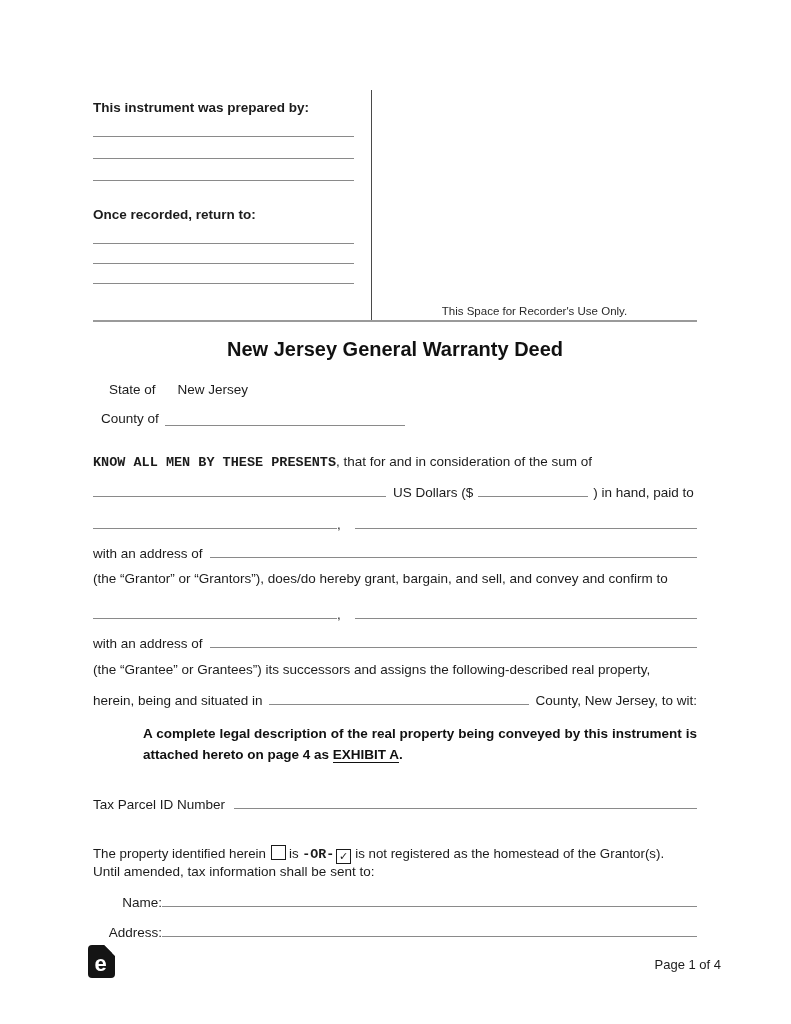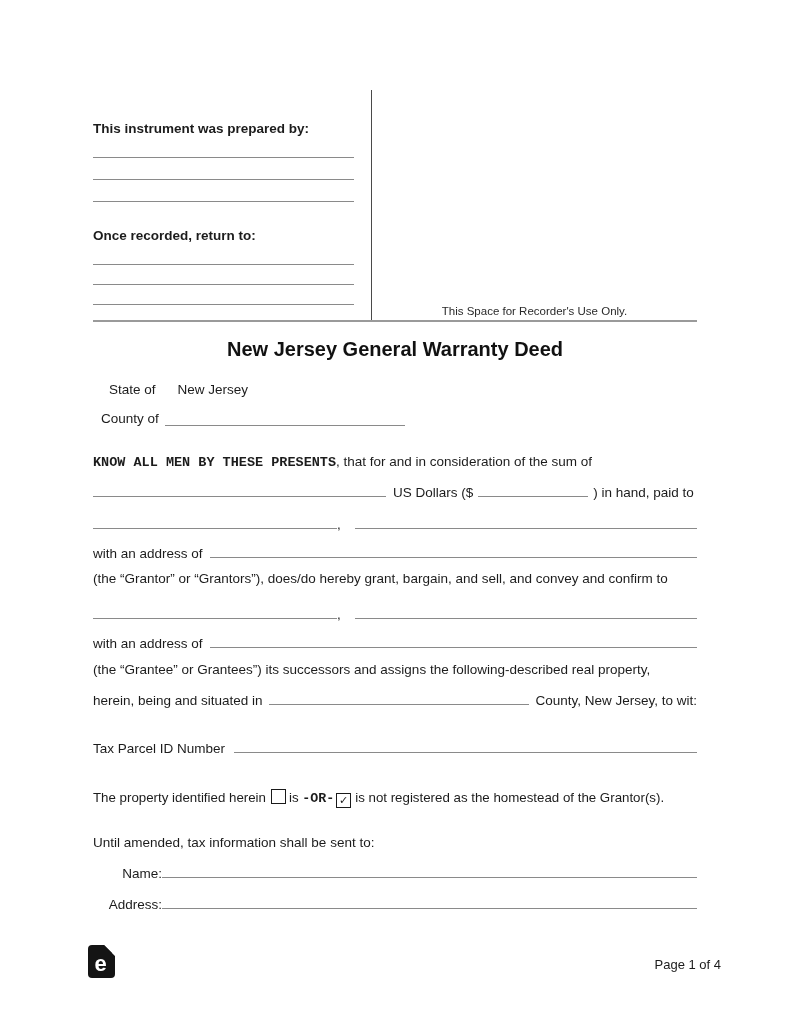--- a/index.html
+++ b/index.html
@@ -9,21 +9,21 @@
     position:relative; width:791px; height:1024px; margin:0 auto;
     background:#ffffff; color:#1c1c1c; overflow:hidden;
     font-size:13.5px; line-height:1.25;
   }
   .content { margin-left:93px; width:604px; }
 
   
   .recorder-header { display:flex; margin-top:90px; min-height:232px; border-bottom:2px solid #9a9a9a; }
   .rh-left  { width:279px; padding:10px 17px 0 0; border-right:1px solid #4a4a4a; }
   .rh-right { flex:1; display:flex; align-items:flex-end; justify-content:center; padding-bottom:2px; }
-  .rh-label { font-weight:bold; font-size:13.5px;margin-top:21px; }
+  .rh-label { font-weight:bold; font-size:13.5px; }
   .hblank { height:21px; border-bottom:1px solid #8a8a8a; width:100%; }
   .hblank + .hblank { margin-top:0; }
   .rh-label.second { margin-top:26px; }
   .recorder-note { font-size:11.5px; color:#2a2a2a; }
 
   
   h1.deed-title { margin-top:15px; text-align:center; font-size:20px; font-weight:bold; color:#111; }
   .state-line  { margin-top:20px; padding-left:16px; }
   .state-line .val { margin-left:22px; }
   .county-line { margin-top:12px; padding-left:8px; display:flex; align-items:flex-start; }
@@ -46,21 +46,21 @@
 
   .homestead { margin-top:31px; white-space:nowrap; font-size:13.3px; }
   .cb {
     display:inline-flex; width:15px; height:15px; border:1.6px solid #1a1a1a;
     align-items:center; justify-content:center; vertical-align:-2px;
     font-size:11px; font-weight:bold; line-height:1; background:#fff;
   }
   .cb.first { margin:0 3px 0 5px; }
   .cb.second { margin:0 4px 0 2px; }
 
-  .tax-intro { margin-top:27px; }
+  .tax-intro { }
   .labeled-row { display:flex; align-items:baseline; margin-top:11px; }
   .labeled-row .lab { width:69px; text-align:right; flex:0 0 69px; }
 
   
   .footer { position:absolute; left:88px; top:944px; width:633px; display:flex; justify-content:space-between; align-items:flex-start; }
   .page-num { font-size:13px; margin-top:13px; color:#1c1c1c; }
   .logo { display:block; }
 </style>
 </head>
 <body>
@@ -126,20 +126,21 @@
     </div>
 
     <p class="row text-only">(the “Grantee” or Grantees”) its successors and assigns the following-described real property,</p>
 
     <div class="row">
       <span>herein, being and situated in</span>
       <span class="ul grow" style="margin:0 6px;"></span>
       <span>County, New Jersey, to wit:</span>
     </div>
 
+    <p class="legal-desc"><span>A complete legal description of the real property being conveyed by this instrument is attached hereto on page 4 as</span> <span class="u">EXHIBIT A</span><span>.</span></p>
 
     <div class="row mt-28">
       <span>Tax Parcel ID Number</span>
       <span class="ul grow" style="margin-left:9px;"></span>
     </div>
 
     <p class="homestead"><span>The property identified herein</span><span class="cb first"></span><span>is</span> <span class="b">-OR-</span><span class="cb second">
           <span>✓</span>
         </span><span>is not registered as the homestead of the Grantor(s).</span></p>
 

